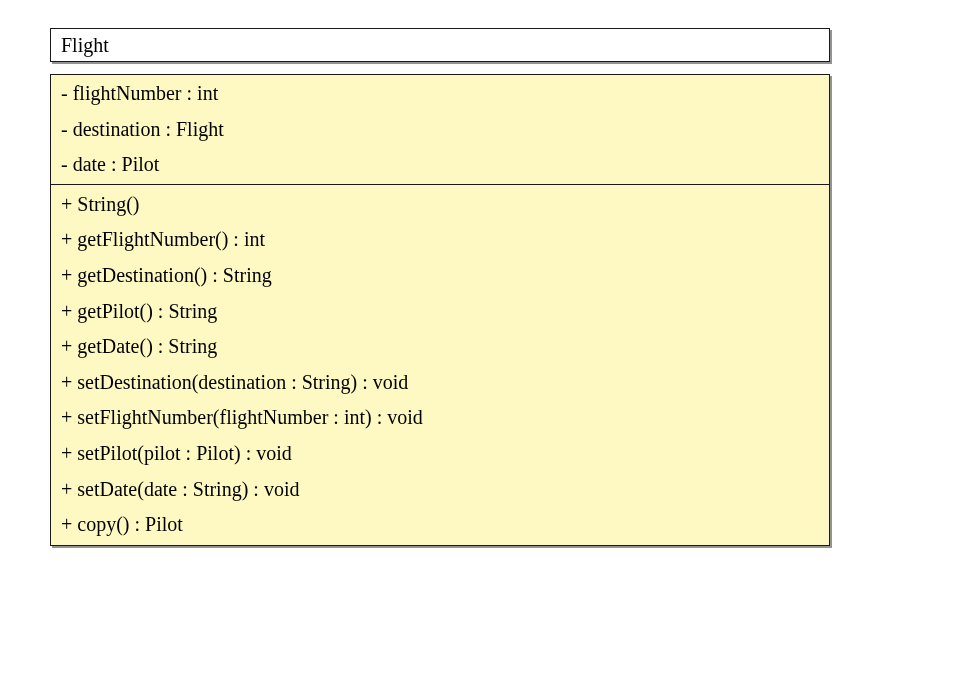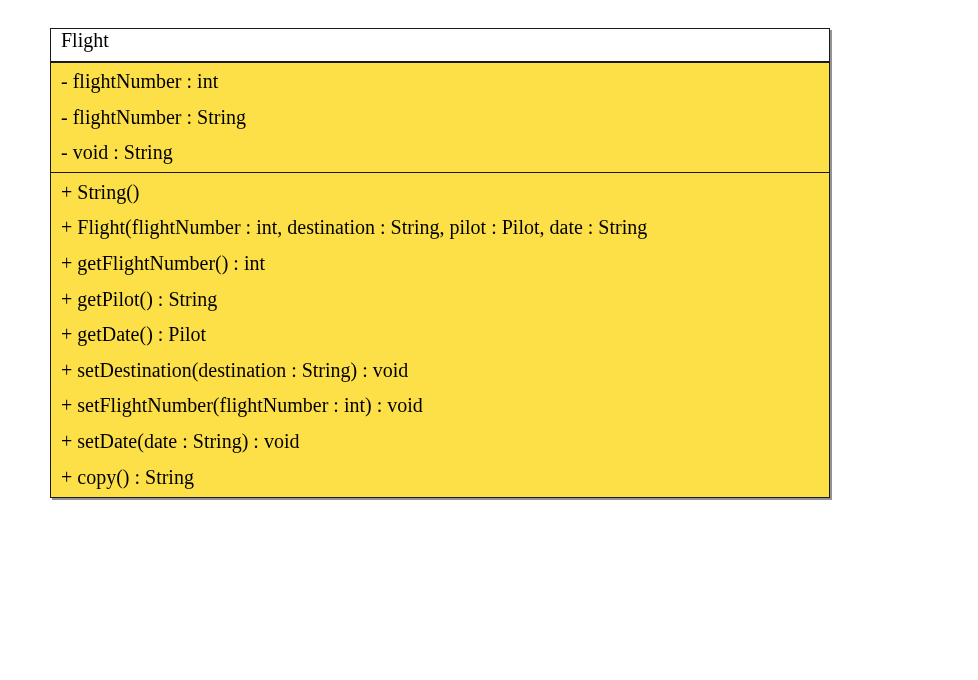--- a/index.html
+++ b/index.html
@@ -21,30 +21,31 @@
     width: 780px;
   }
   .uml-title-box {
     box-sizing: border-box;
     width: 100%;
     height: 34px;
     border: 1.5px solid #1a1a1a;
     box-shadow: 2px 2px 0 #939393;
     background: #ffffff;
     display: flex;
+    align-items: center;
     padding: 0 10px;
     font-size: 20px;
-    margin-bottom: 0;
+    margin-bottom: 12px;
   }
   .uml-body-box {
     box-sizing: border-box;
     width: 100%;
     border: 1.5px solid #1a1a1a;
     box-shadow: 2px 2px 0 #939393;
-    background: #fde047;
+    background: #fef9c3;
   }
   .uml-section-attributes {
     border-bottom: 1.5px solid #1a1a1a;
     padding: 1px 0;
   }
   .uml-section-methods {
     padding: 2px 0;
   }
   .uml-row {
     height: 35.6px;
@@ -61,30 +62,31 @@
 <div class="uml-class">
 
   <div class="uml-title-box">
     <span>Flight</span>
   </div>
 
   <div class="uml-body-box">
 
     <div class="uml-section-attributes">
       <div class="uml-row">- flightNumber : int</div>
-      <div class="uml-row">- flightNumber : String</div>
-      <div class="uml-row">- void : String</div>
+      <div class="uml-row">- destination : Flight</div>
+      <div class="uml-row">- date : Pilot</div>
     </div>
 
     <div class="uml-section-methods">
       <div class="uml-row">+ String()</div>
-      <div class="uml-row">+ Flight(flightNumber : int, destination : String, pilot : Pilot, date : String</div>
       <div class="uml-row">+ getFlightNumber() : int</div>
+      <div class="uml-row">+ getDestination() : String</div>
       <div class="uml-row">+ getPilot() : String</div>
-      <div class="uml-row">+ getDate() : Pilot</div>
+      <div class="uml-row">+ getDate() : String</div>
       <div class="uml-row">+ setDestination(destination : String) : void</div>
       <div class="uml-row">+ setFlightNumber(flightNumber : int) : void</div>
+      <div class="uml-row">+ setPilot(pilot : Pilot) : void</div>
       <div class="uml-row">+ setDate(date : String) : void</div>
-      <div class="uml-row">+ copy() : String</div>
+      <div class="uml-row">+ copy() : Pilot</div>
     </div>
 
   </div>
 </div>
 
 </body></html>

